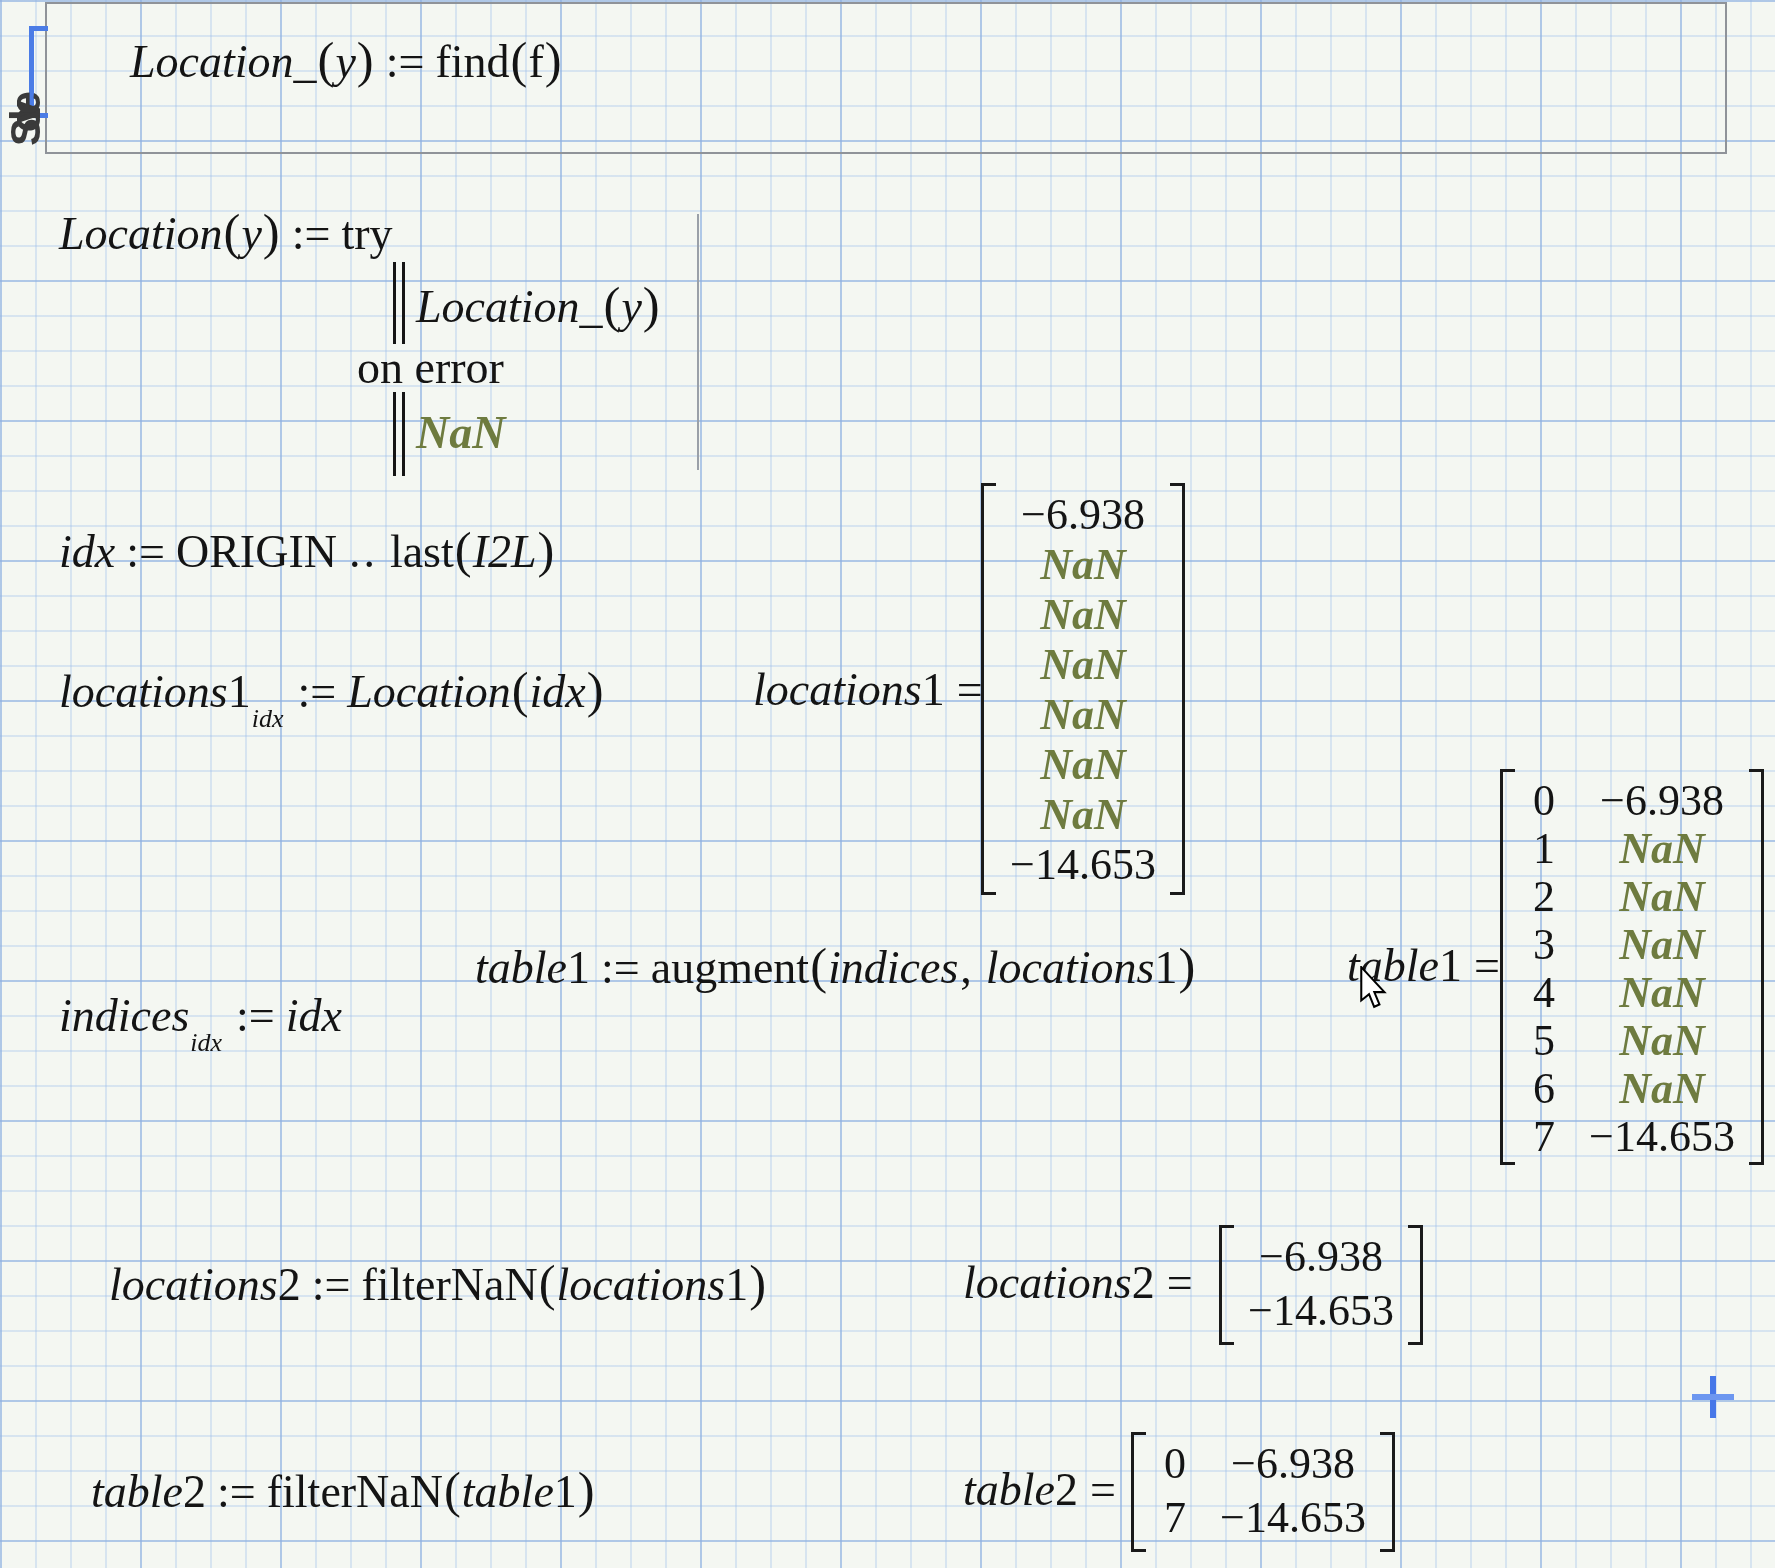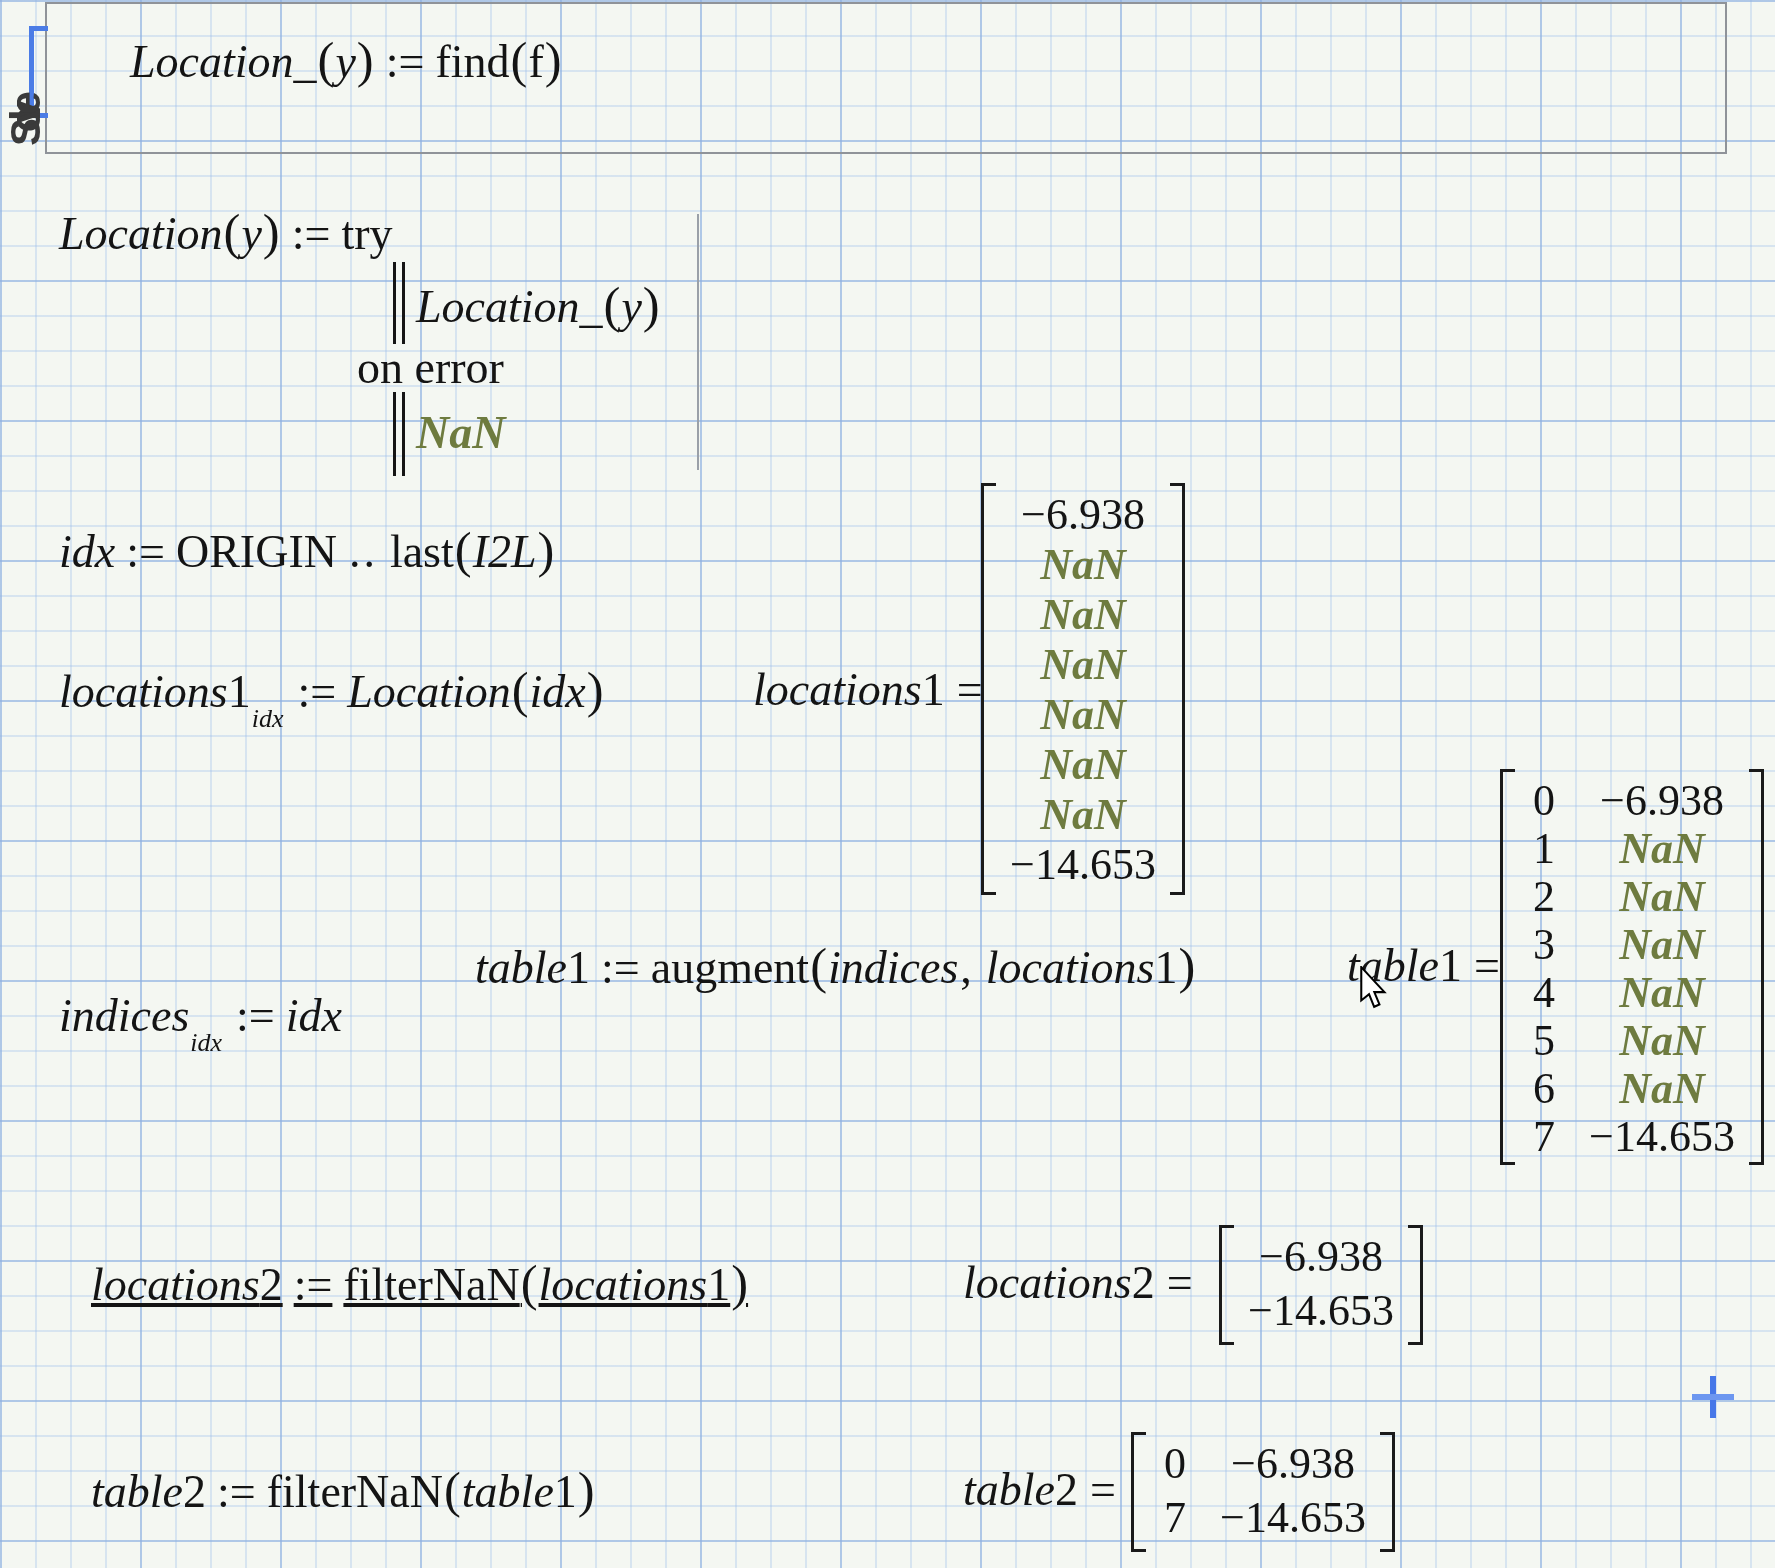--- a/index.html
+++ b/index.html
@@ -168,21 +168,21 @@
           <span class="mcell c2 is-nan">NaN</span>
         </div>
       <div class="mr">
           <span class="mcell c1">7</span>
           <span class="mcell c2">−14.653</span>
         </div>
     </div>
     <div class="mb r"></div>
   </div>
 
-  <div class="mrow" style="left:91px;top:1255px;text-decoration:underline;">
+  <div class="mrow" style="left:109px;top:1255px;">
     <span class="v">locations</span><span class="n">2</span><span class="op">:=</span><span class="fn">filterNaN</span><span class="p">(</span><span class="v">locations</span><span class="n">1</span><span class="p">)</span>
   </div>
   <div class="mrow" style="left:963px;top:1255px;">
     <span class="v">locations</span><span class="n">2</span><span class="eq">=</span>
   </div>
   <div class="matrix" style="left:1219px;top:1225px;--rh:54px;">
     <div class="mb l"></div>
     <div class="mbody">
       <div class="mr">
           <span class="mcell cw">−6.938</span>

